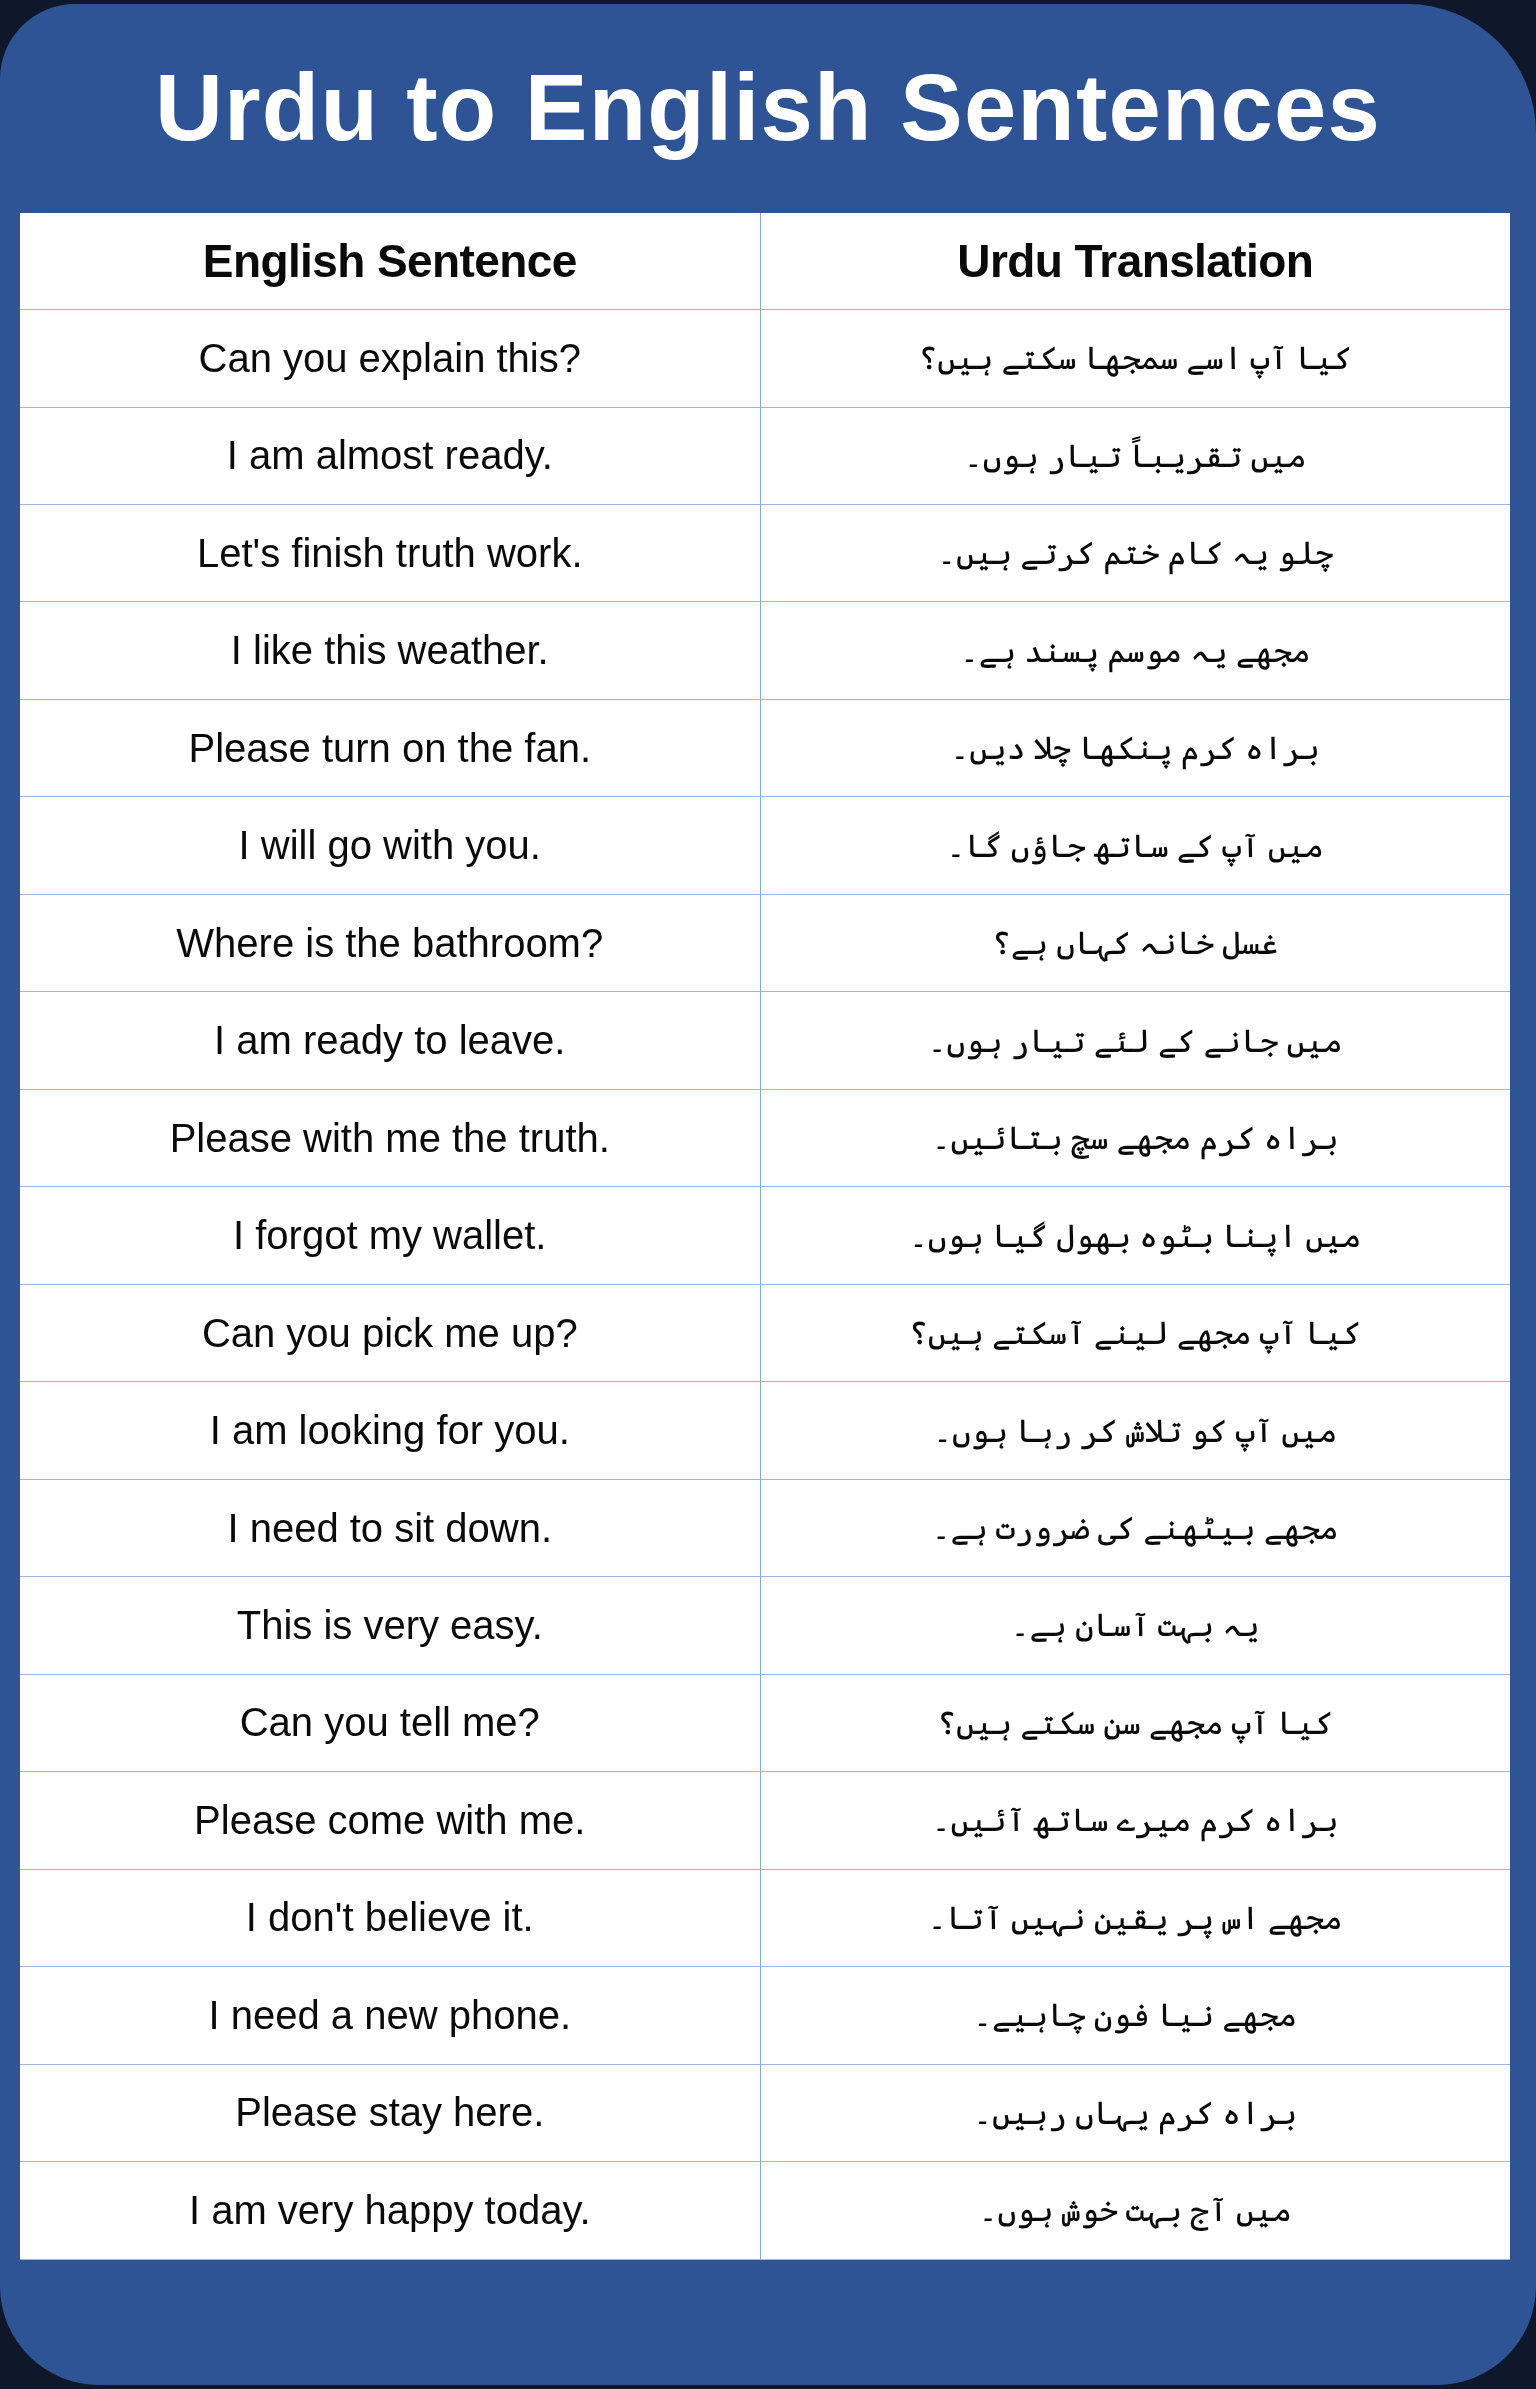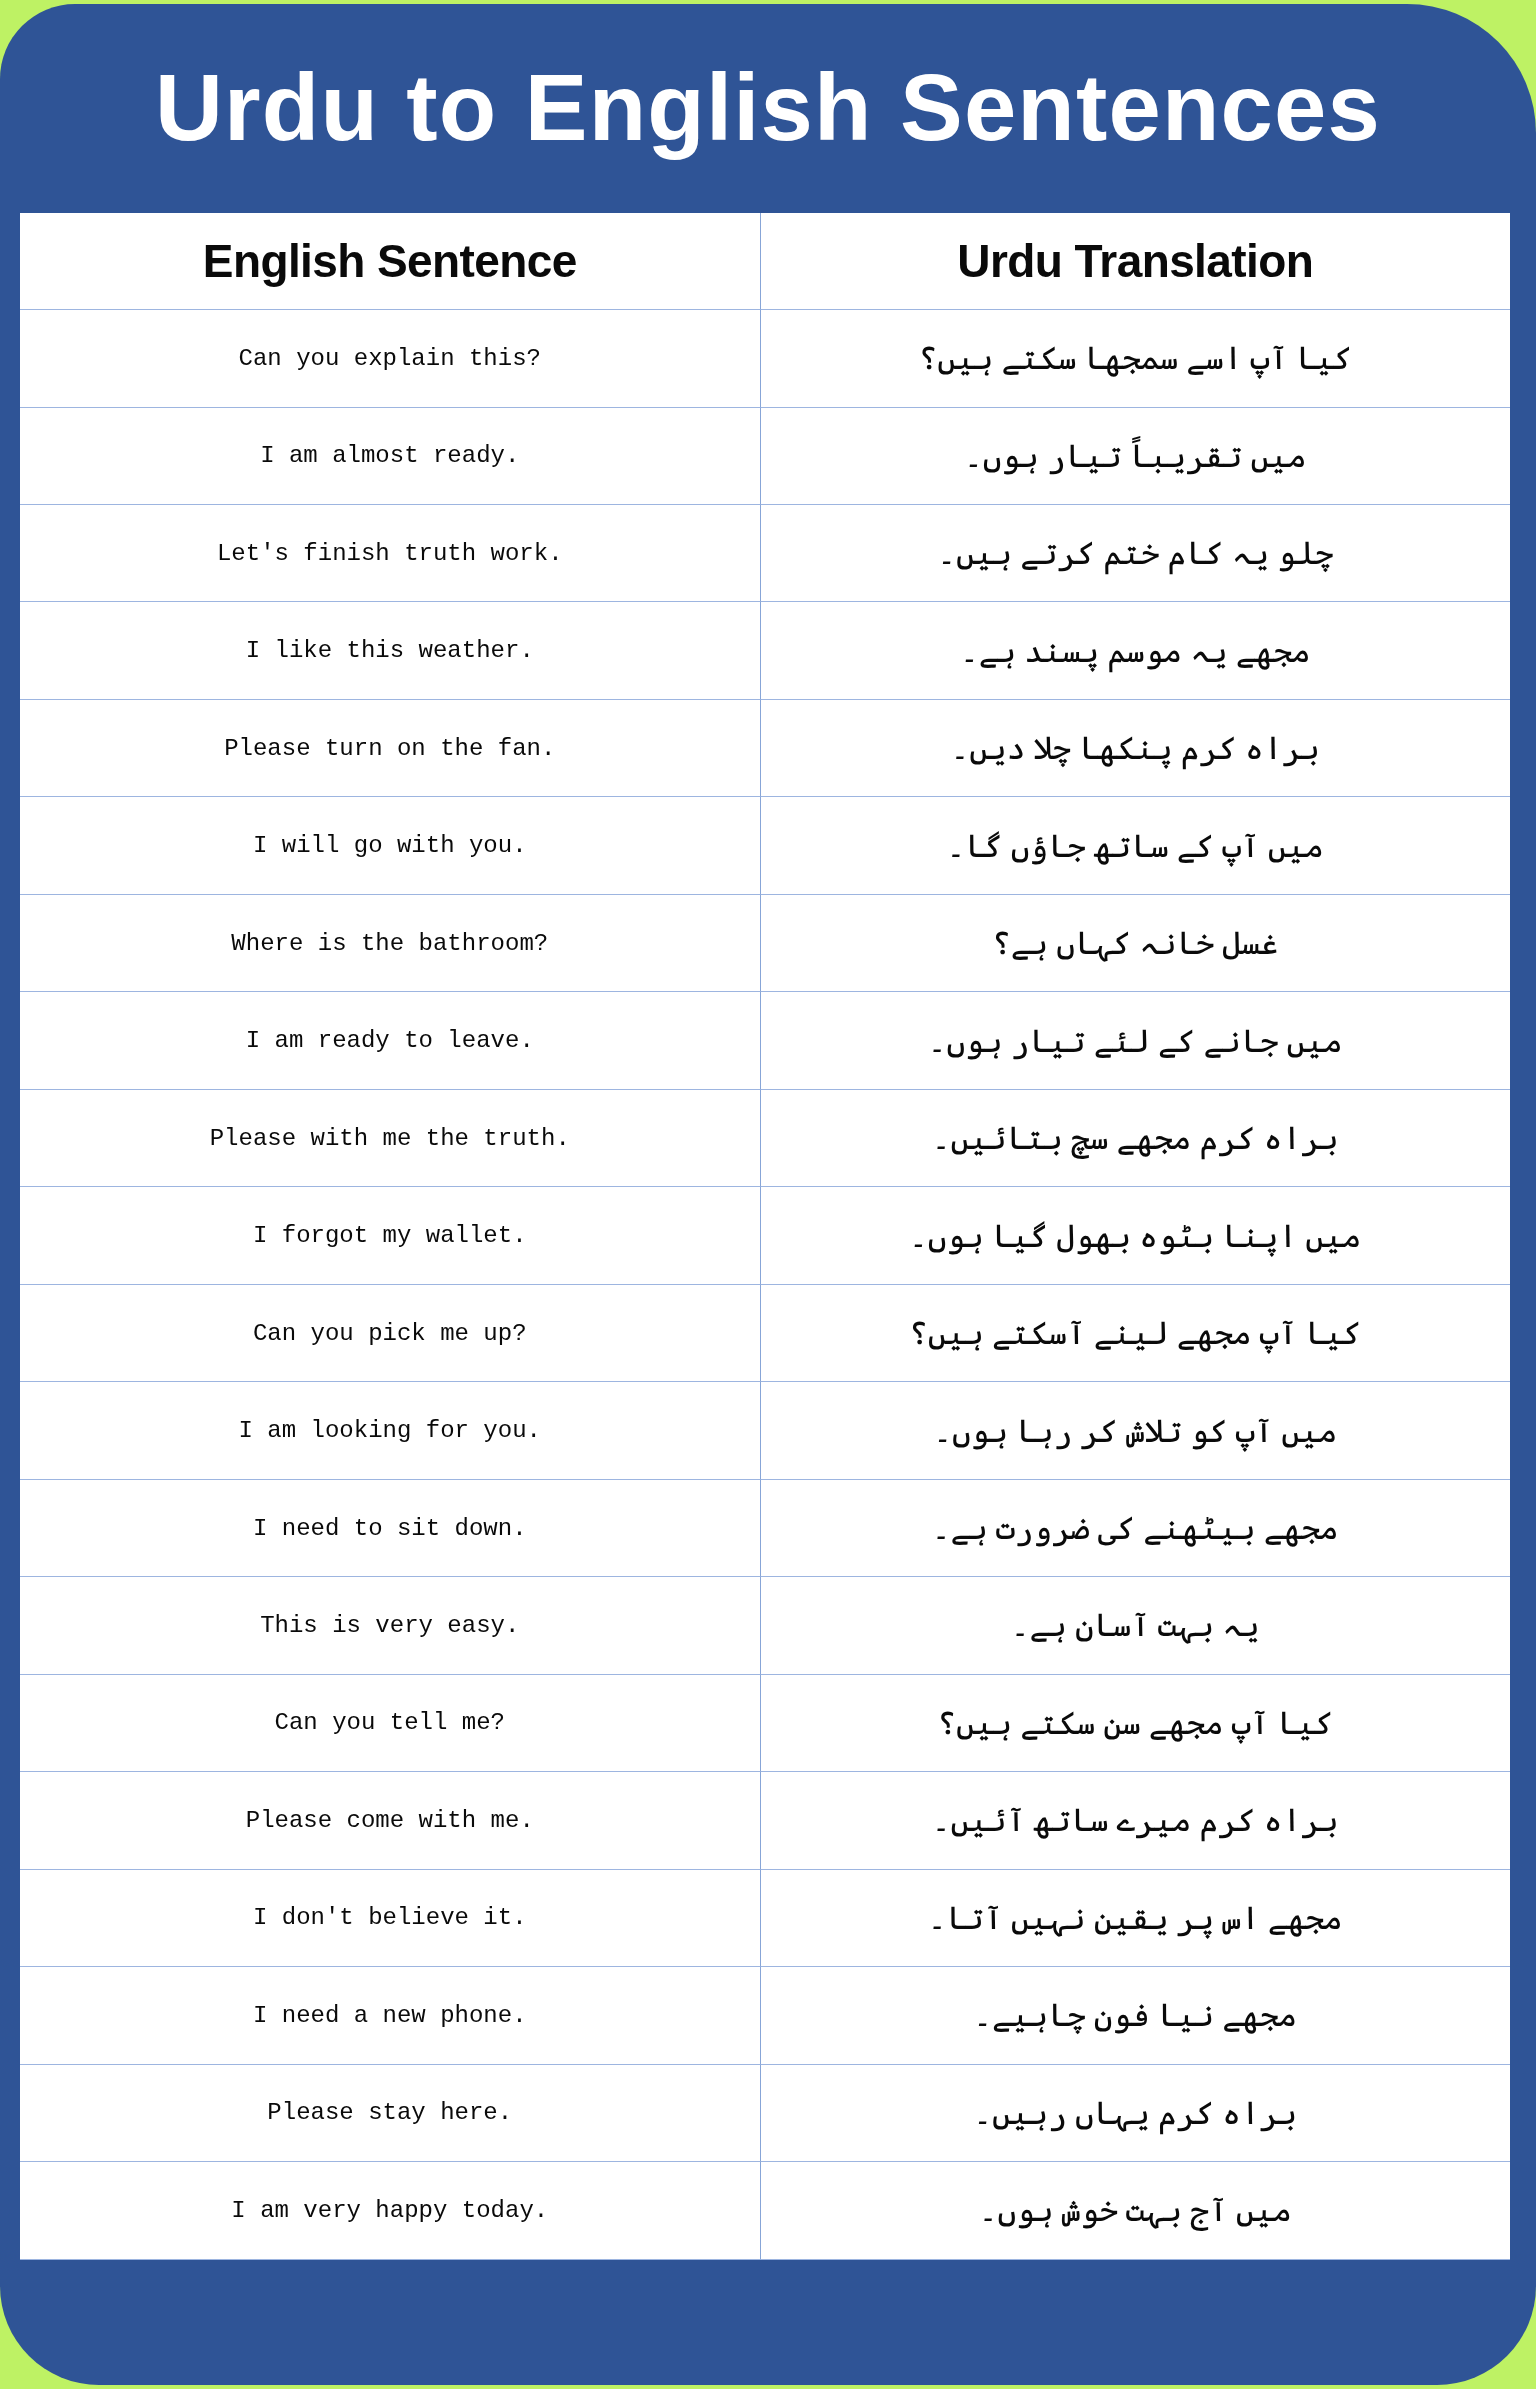--- a/index.html
+++ b/index.html
@@ -1,21 +1,21 @@
 <!DOCTYPE html>
 <html lang="en" style="font-size:9.6px"><head>
 <meta charset="utf-8">
 <style>
   html, body { margin:0; padding:0; }
   body { background:#ffffff; }
   .page {
     position:relative;
     width:1536px;
     height:2389px;
-    background:#bef264;
+    background:#0f172a;
     font-family:"Liberation Sans", sans-serif;
     overflow:hidden;
   }
   .poster {
     position:absolute;
     left:0; top:3.6px;
     width:1536px;
     height:2381px;
     background:#2F5496;
     border-radius:75px 129px 99px 99px;
@@ -52,22 +52,21 @@
     align-items:center;
     justify-content:center;
     text-align:center;
     padding:2px 18px;
     border-bottom:1.2px solid #9DB5E0;
     color:#0a0a0a;
     overflow:hidden;
   }
   .cell.en {
     border-right:1.8px solid #87A5D7;
-    font-size:24px;
-    font-family:Liberation Mono, monospace;
+    font-size:40px;
   }
   .cell.ur {
     font-family:Liberation Serif, serif;
     font-size:32px;
     direction:rtl;
   }
   .cell.th {
     font-weight:700;
     font-size:46px;
     font-family:"Liberation Sans", sans-serif;

